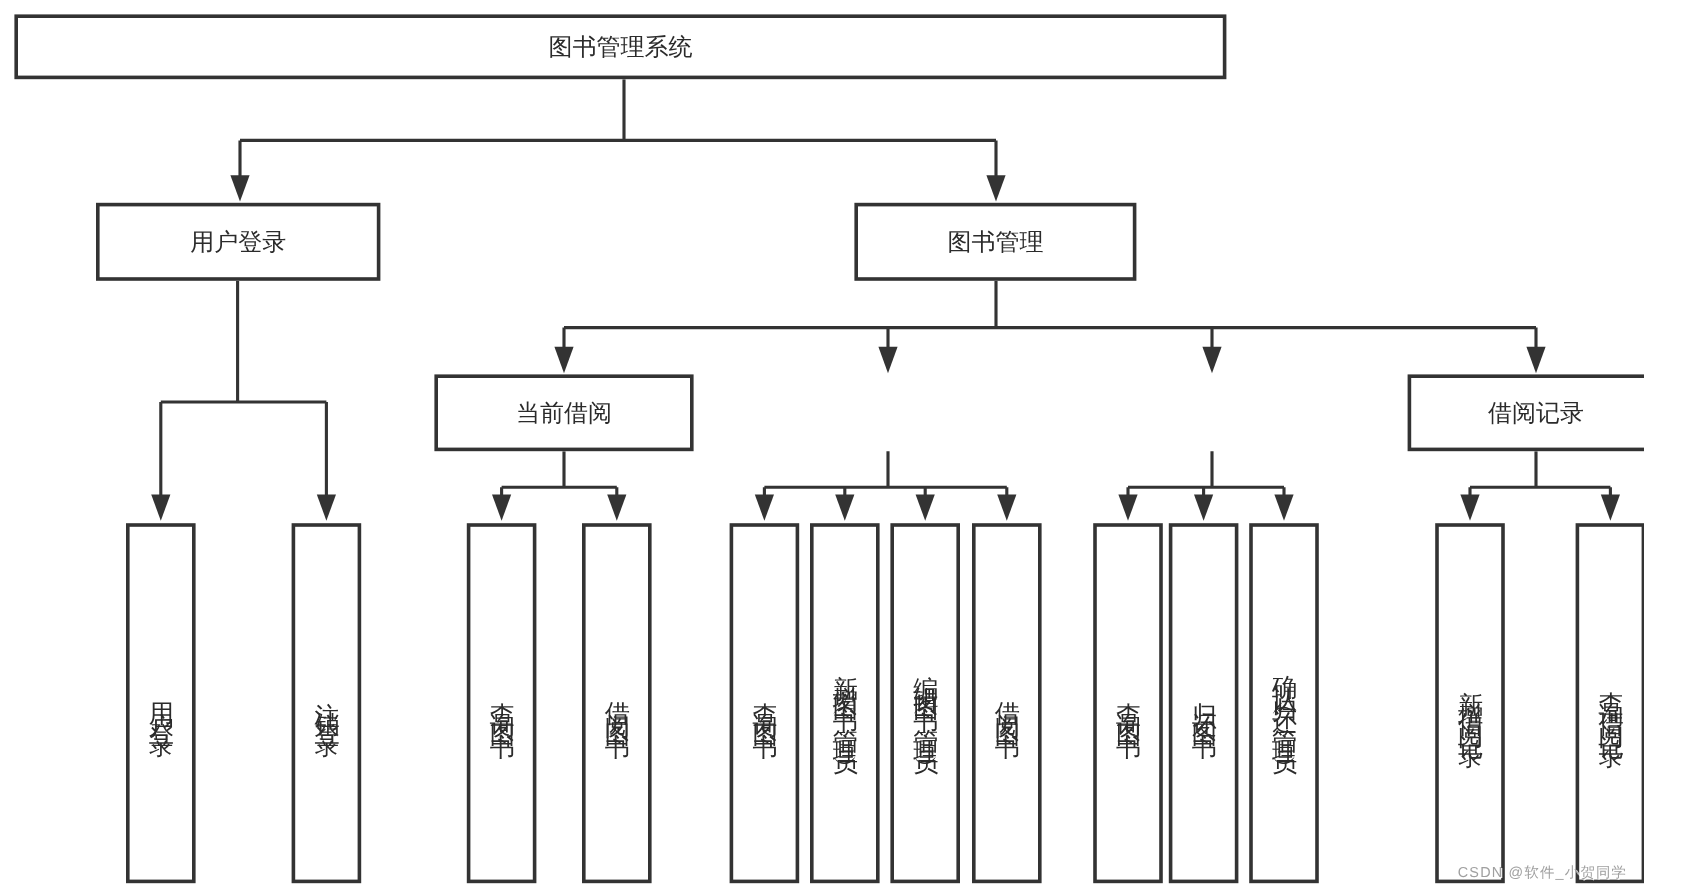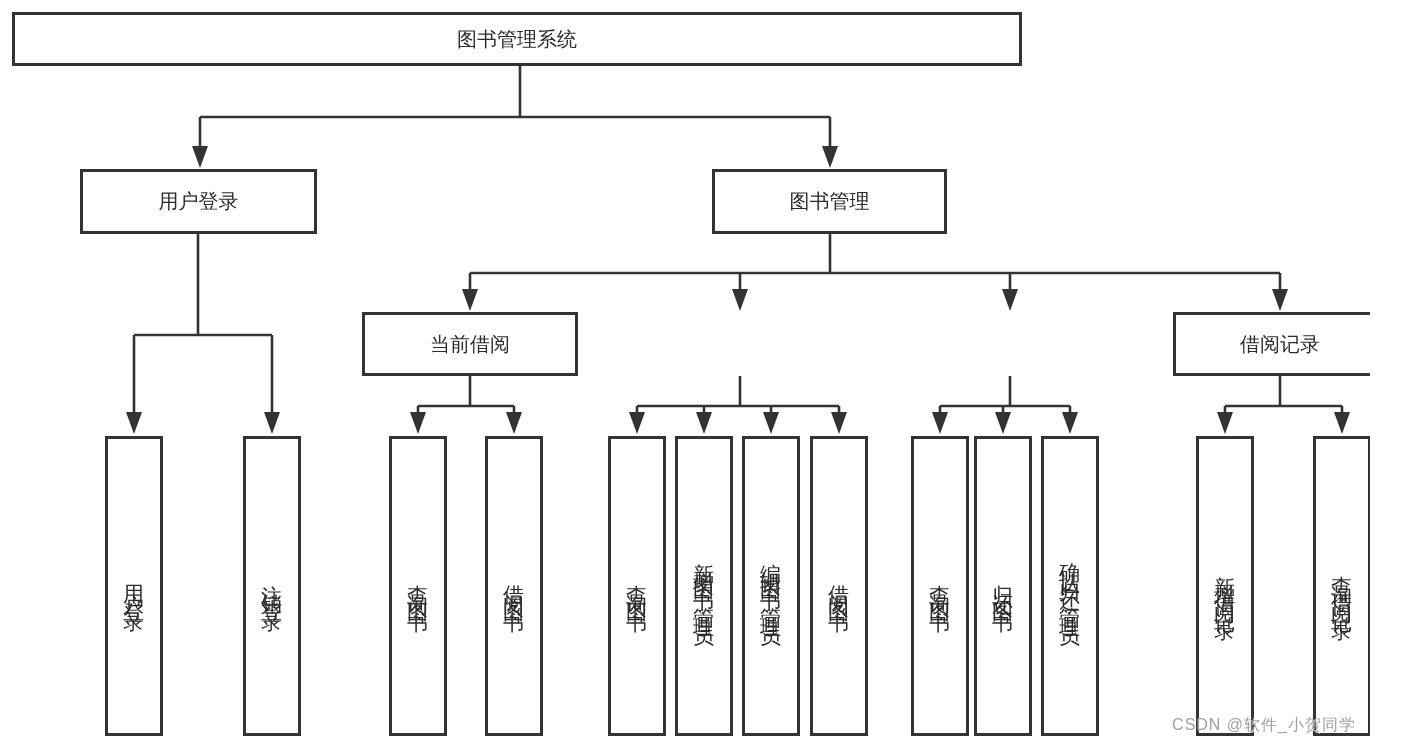--- a/index.html
+++ b/index.html
@@ -48,21 +48,21 @@
     text-orientation:mixed;
     font-size:21px;
     letter-spacing:9px;
     line-height:1.1;
     white-space:nowrap;
   }
   .watermark{
     position:absolute;
     right:14px;bottom:11px;
     color:var(--watermark);
-    font-size:16px;
+    font-size:12px;
     letter-spacing:1px;
     text-shadow:1px 1px 0 rgba(255,255,255,.9);
   }
 </style>
 </head>
 <body>
 
 <div class="stage">
 
   <svg class="connector" width="1405" height="747" viewBox="0 0 1405 747">

